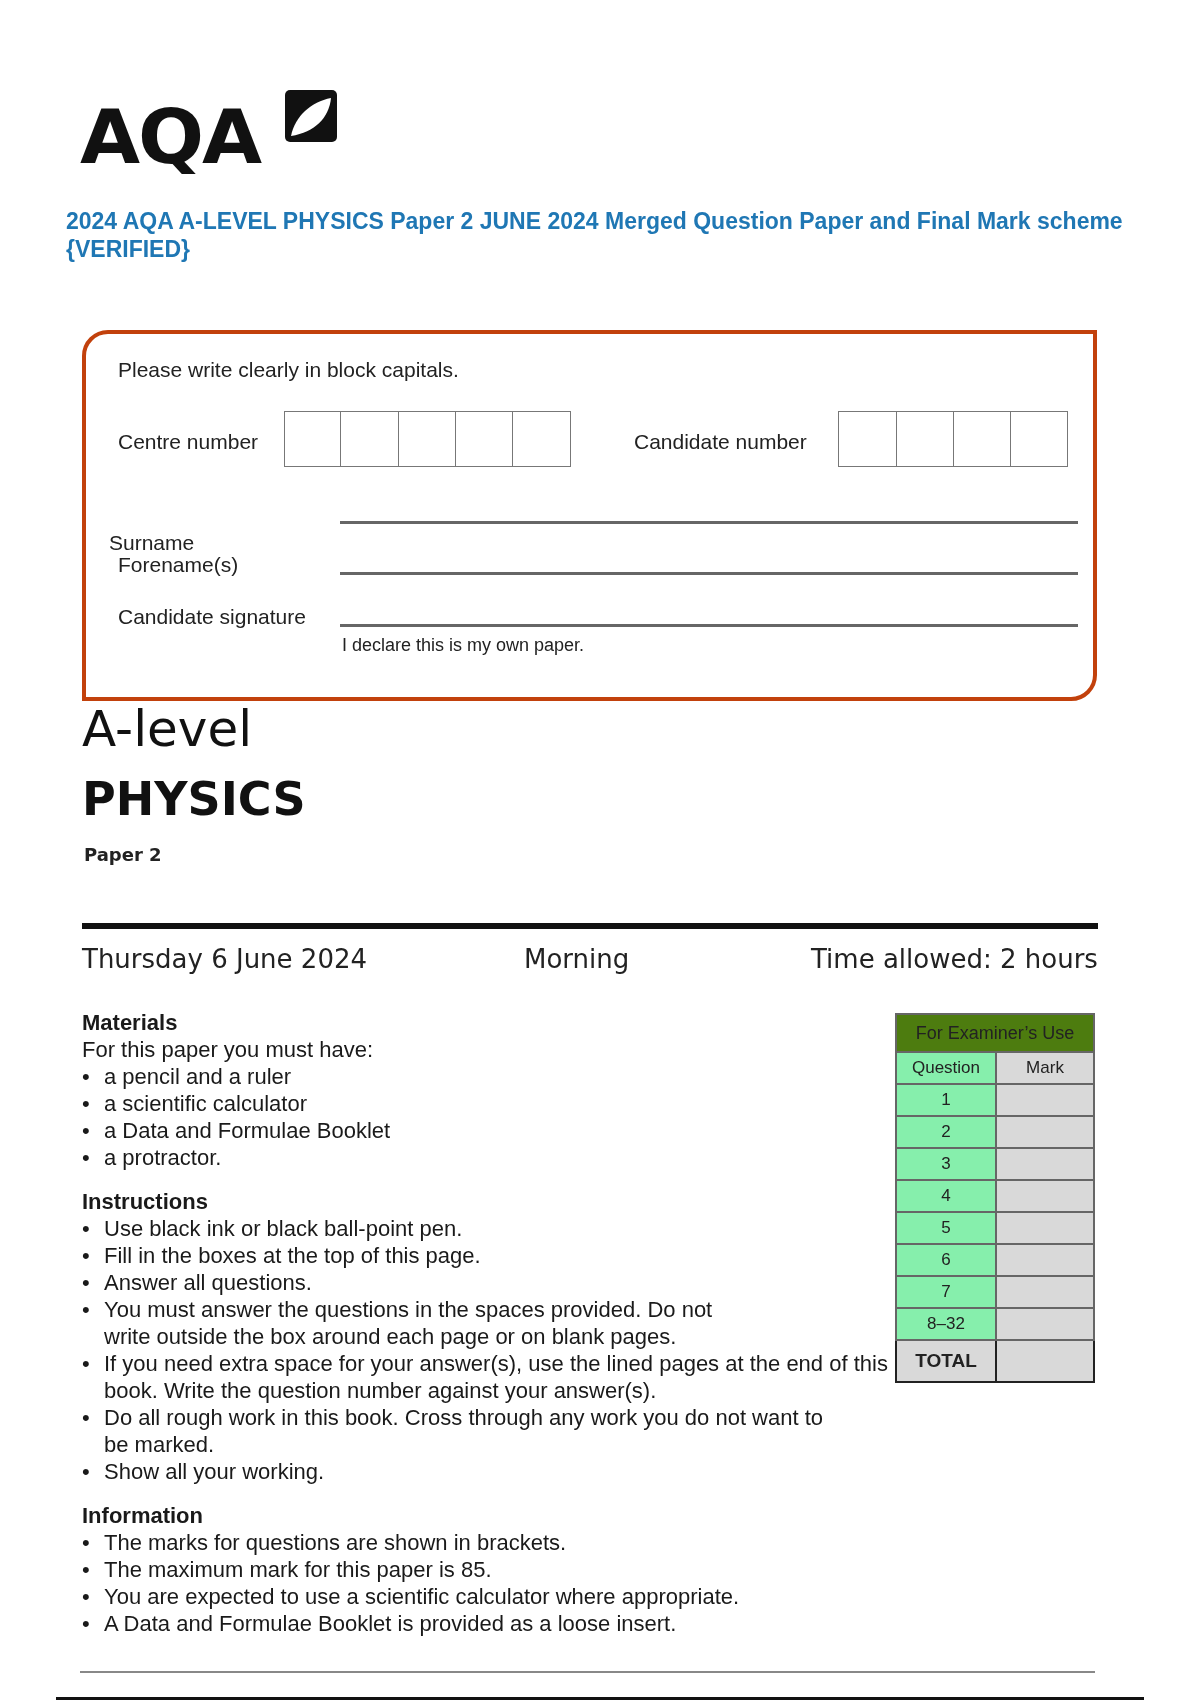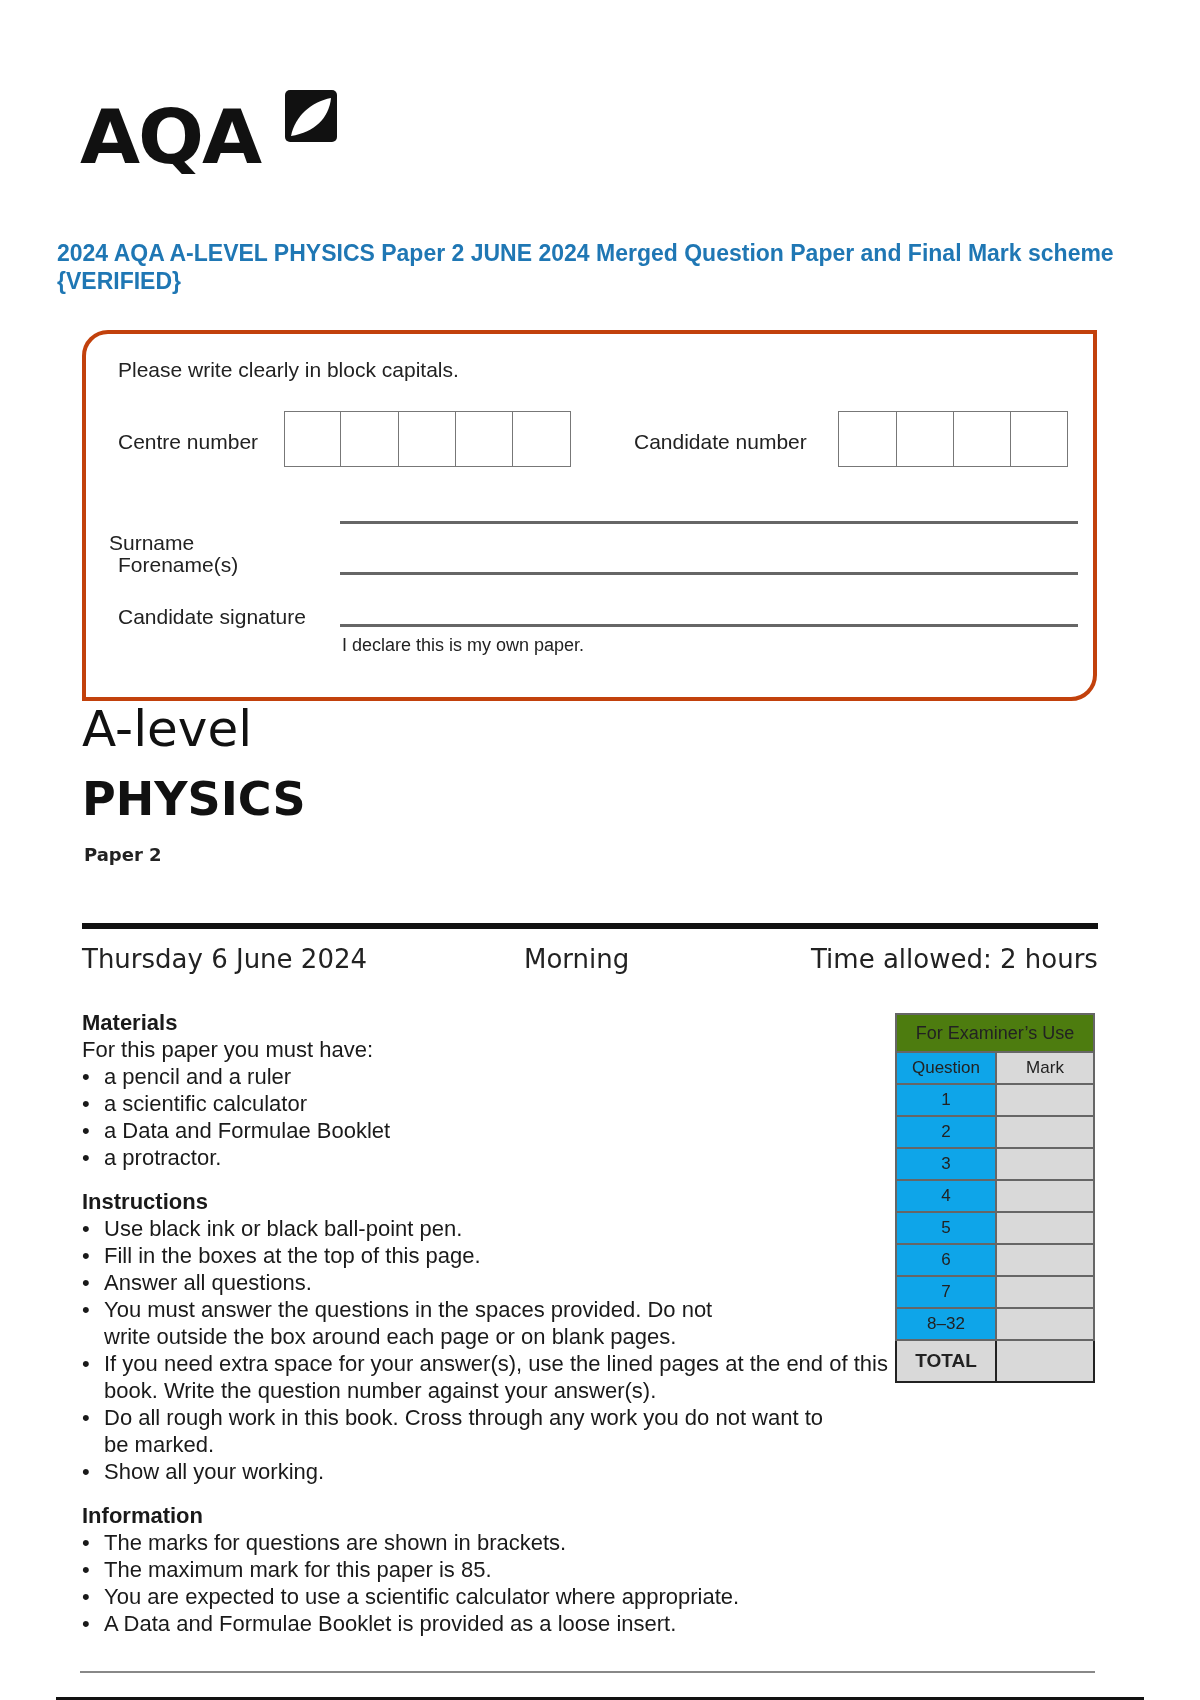--- a/index.html
+++ b/index.html
@@ -5,21 +5,21 @@
   html, body { margin: 0; padding: 0; background: #ffffff; }
   body { width: 1200px; height: 1700px; position: relative; overflow: hidden; color: #111; font-family: "Liberation Sans", sans-serif; }
   .abs { position: absolute; }
 
   
   .logo { left: 80px; top: 88px; width: 270px; height: 95px; }
   .logo-text { position: absolute; left: 0; top: 12px; font-family: "DejaVu Sans", sans-serif; font-weight: bold; font-size: 74px; letter-spacing: -2px; color: #111; line-height: 1; transform: scaleX(1.05); transform-origin: left; }
   .logo-mark { position: absolute; left: 205px; top: 2px; width: 52px; height: 52px; }
 
   
-  .doc-title { left: 57px; top: 207px; width: 1130px; font-weight: bold; font-size: 23px; line-height: 28px; color: #1f77b4; margin-top: 32px; }
+  .doc-title { left: 66px; top: 207px; width: 1130px; font-weight: bold; font-size: 23px; line-height: 28px; color: #1f77b4; }
 
   
   .form-box { left: 82px; top: 330px; width: 1015px; height: 371px; border: 4px solid #c2410c; border-radius: 26px 0 26px 0; box-sizing: border-box; }
   .form-label { font-size: 21px; color: #222; }
   .digit-row { display: flex; border: 1.5px solid #777; height: 56px; box-sizing: border-box; }
   .digit { width: 56px; height: 100%; box-sizing: border-box; border-right: 1.5px solid #777; background: #fff; }
   .digit:last-child { border-right: none; }
   .write-line { height: 0; border-bottom: 3px solid #666; }
   .declare { font-size: 18px; color: #222; }
 
@@ -37,21 +37,21 @@
   .section .intro { line-height: 27px; }
   .section ul { list-style: none; margin: 0; padding: 0; }
   .section li { position: relative; padding-left: 22px; line-height: 27px; }
   .section li::before { content: "\2022"; position: absolute; left: 0; top: 0; }
   .section li .b { font-weight: normal; }
 
   
   .exam-table { left: 895px; top: 1013px; width: 200px; border-collapse: collapse; font-size: 17px; color: #222; }
   .exam-table td, .exam-table th { border: 2px solid #666; text-align: center; height: 30px; padding: 0; font-weight: normal; }
   .exam-table .hdr { background: #4d7c0f; height: 36px; font-size: 18px; }
-  .exam-table .q { background: #0ea5e9; width: 98px; }
+  .exam-table .q { background: #86efac; width: 98px; }
   .exam-table .m { background: #d9d9d9; }
   .exam-table .total td { border: 2.5px solid #222; height: 40px; font-weight: bold; font-size: 19px; }
   .exam-table .total .q { background: #d9d9d9; }
 
   .thin-rule { left: 80px; top: 1671px; width: 1015px; height: 2px; background: #888; }
   .bottom-rule { left: 56px; top: 1697px; width: 1088px; height: 3px; background: #111; }
 </style>
 </head>
 <body>
 

